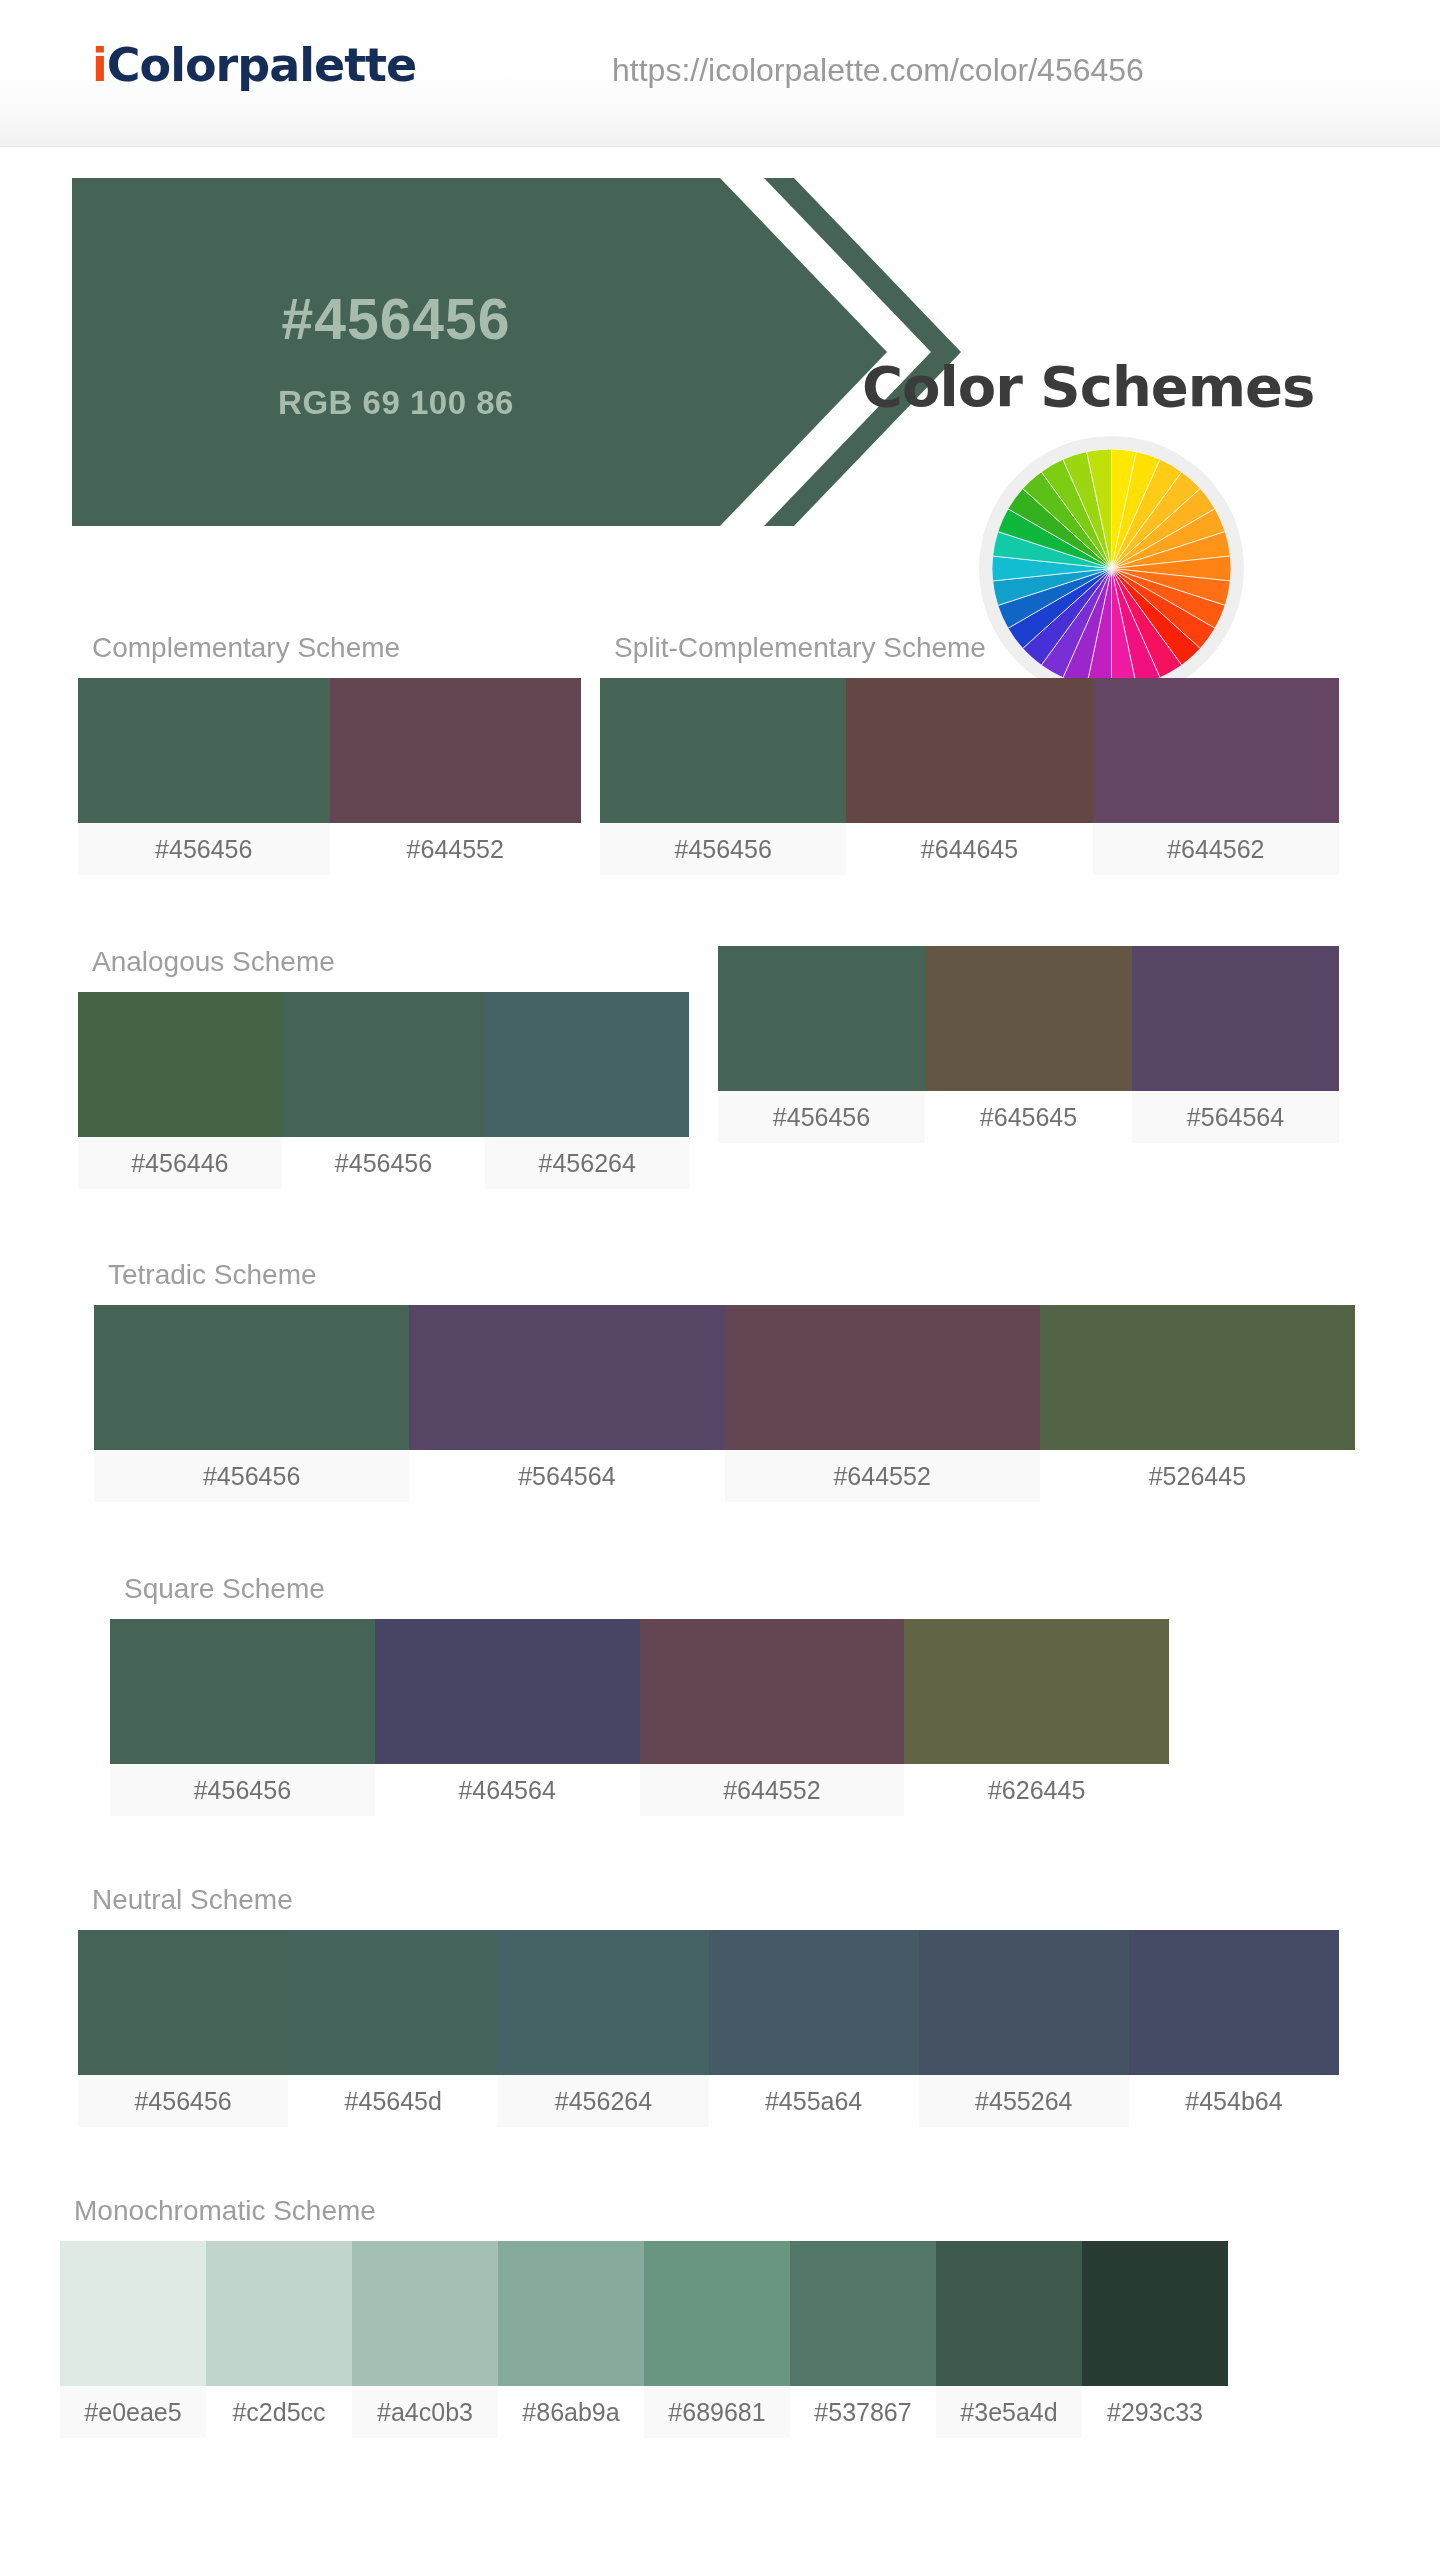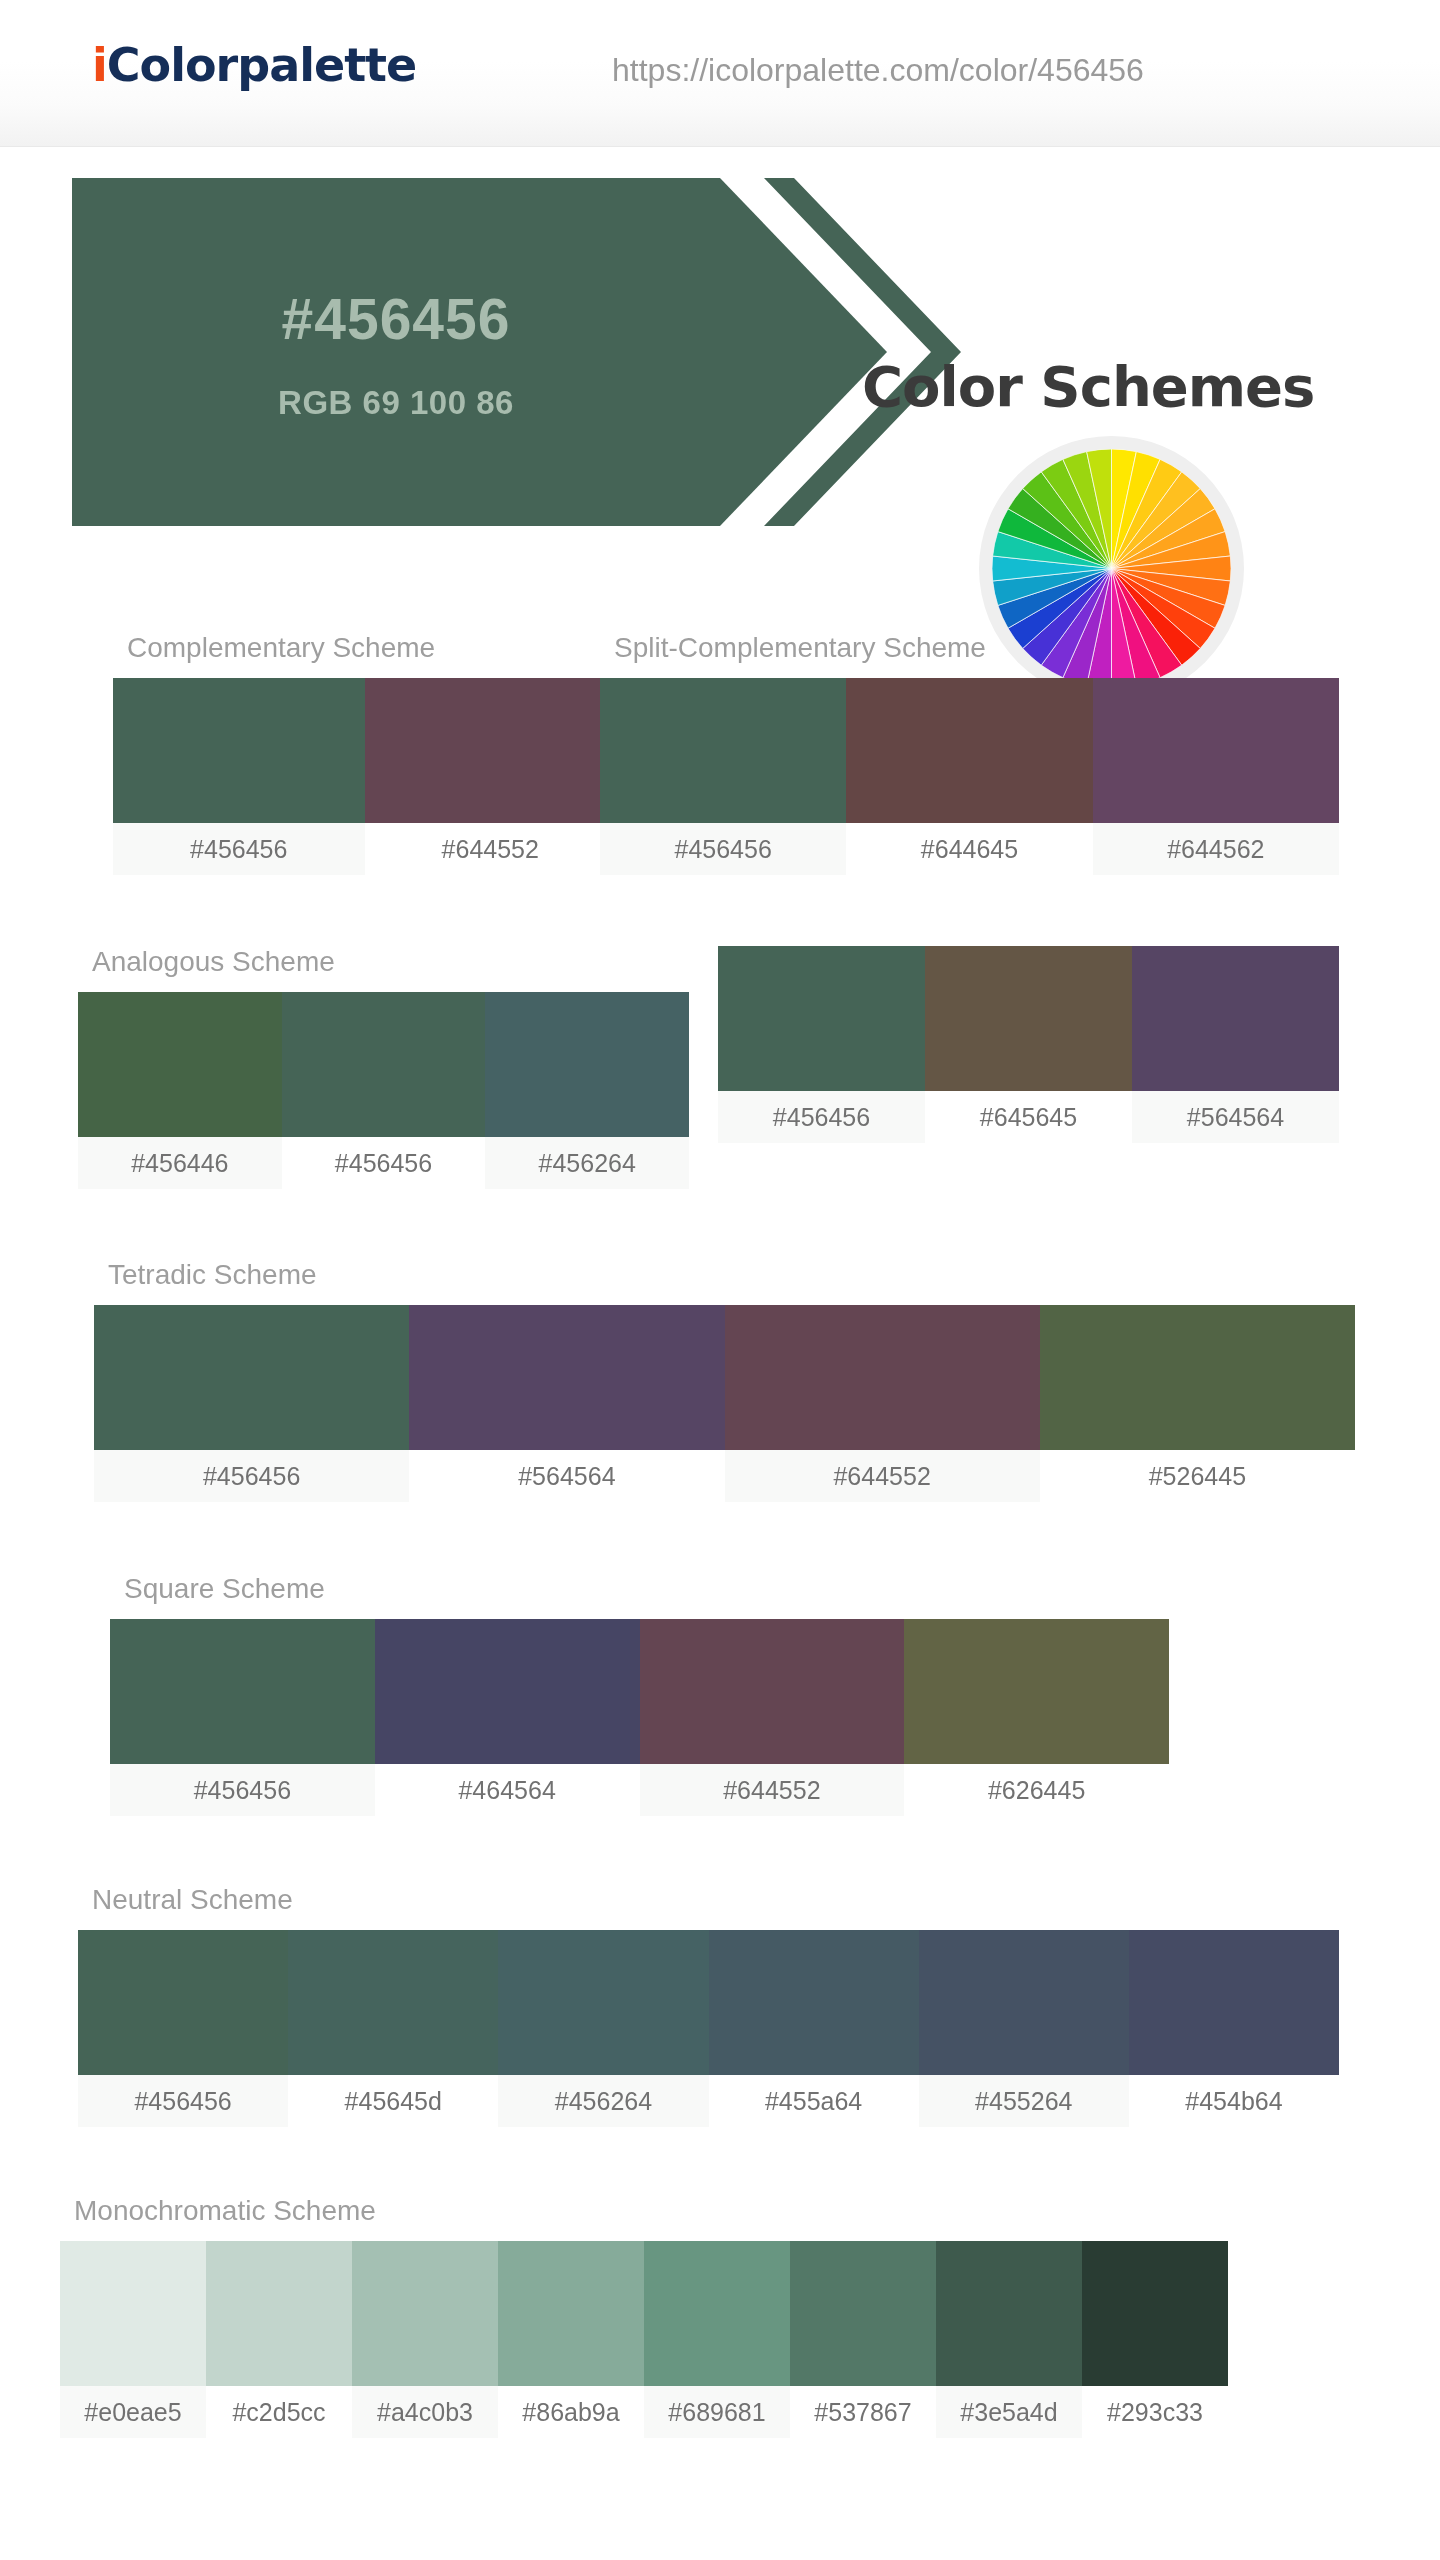--- a/index.html
+++ b/index.html
@@ -144,21 +144,21 @@
           <path d="M120,120 L30.82262094271269,39.70432723693702 A120,120 0 0,1 49.46576972490321,22.917960675006313 Z" fill="#5cc116" stroke="#ffffff" stroke-width="0.7"></path>
           <path d="M120,120 L49.46576972490321,22.917960675006313 A120,120 0 0,1 71.19160283090399,10.374545082887877 Z" fill="#7ccc12" stroke="#ffffff" stroke-width="0.7"></path>
           <path d="M120,120 L71.19160283090399,10.374545082887877 A120,120 0 0,1 95.05059710186882,2.6222879119433316 Z" fill="#9bd610" stroke="#ffffff" stroke-width="0.7"></path>
           <path d="M120,120 L95.05059710186882,2.6222879119433316 A120,120 0 0,1 119.99999999999997,0 Z" fill="#c0e00c" stroke="#ffffff" stroke-width="0.7"></path>
         </svg>
     </div>
   </div>
 </div>
 
 <div id="sections-host">
-    <div class="section" style="left: 78px; top: 632px; width: 503px; margin-left: 35px;">
+    <div class="section" style="left: 78px; top: 632px; width: 503px;">
       <div class="sec-title">Complementary Scheme</div>
       <div class="swatch-row">
         <div class="swatch" style="background: rgb(69, 100, 86);"></div>
         <div class="swatch" style="background: rgb(100, 69, 82);"></div>
       </div>
       <div class="label-row">
         <div class="label alt">#456456</div>
         <div class="label plain">#644552</div>
       </div>
     </div>

